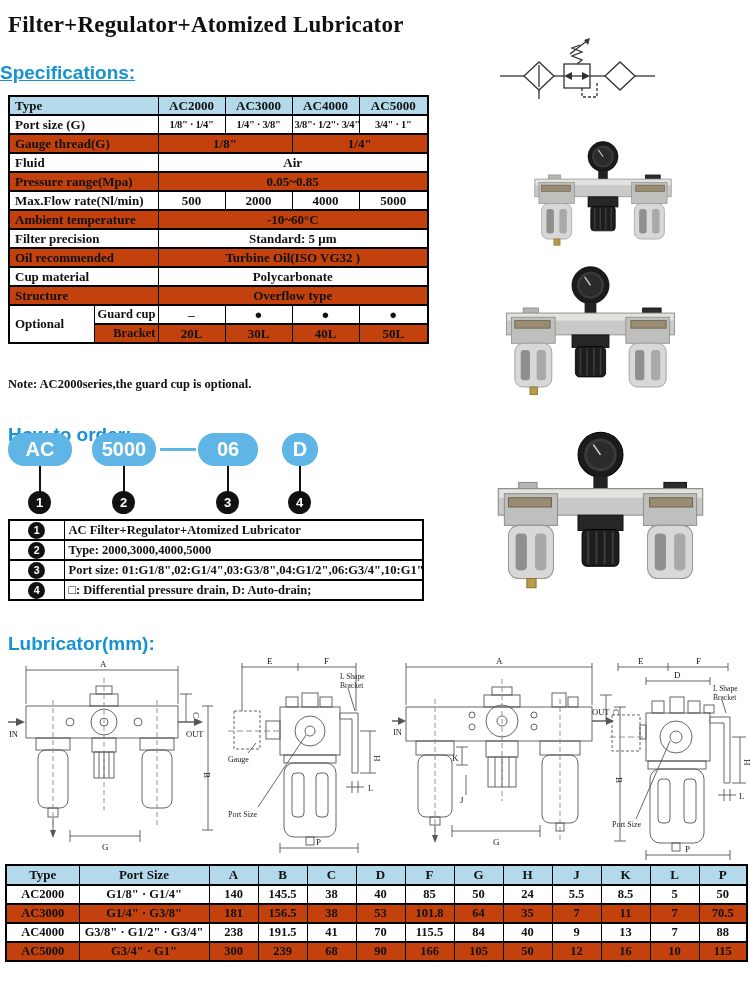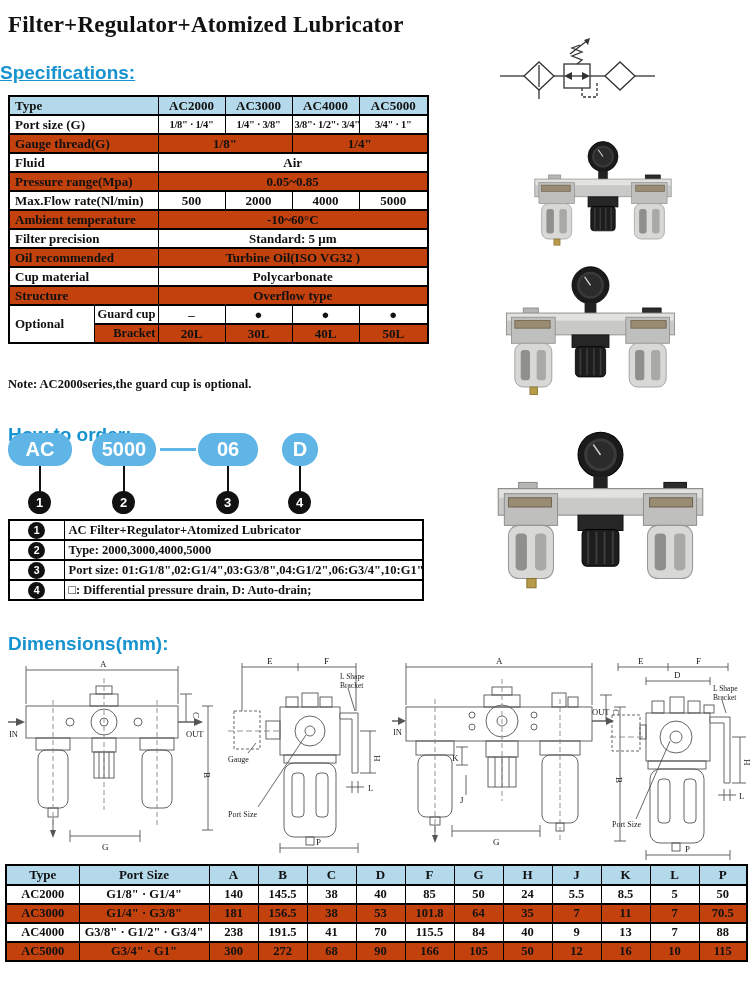--- a/index.html
+++ b/index.html
@@ -211,21 +211,21 @@
       </tr>
       <tr>
         <td class="onum">
           <div class="ocircle">4</div>
         </td>
         <td>□: Differential pressure drain,  D: Auto-drain;</td>
       </tr>
     </tbody>
   </table>
 
-<div class="abs section-heading" id="dim-heading">Dimensions(mm):</div>
+<div class="abs section-heading" id="dim-heading">Lubricator(mm):</div>
 
 <svg class="abs" style="left:500px;top:38px;" width="155" height="72" viewBox="0 0 155 72">
   <g stroke="#333" fill="none" stroke-width="1.3">
     <line x1="0" y1="38" x2="24" y2="38"></line>
     <polygon points="24,38 39,24 54,38 39,52" fill="#fff"></polygon>
     <line x1="39" y1="27" x2="39" y2="49"></line>
     <line x1="39" y1="52" x2="39" y2="61"></line>
     <line x1="54" y1="38" x2="64" y2="38"></line>
     <rect x="64" y="26" width="26" height="24" fill="#fff"></rect>
     <line x1="66" y1="38" x2="88" y2="38"></line>
@@ -572,21 +572,21 @@
         <td>40</td>
         <td>9</td>
         <td>13</td>
         <td>7</td>
         <td>88</td>
       </tr>
       <tr class="blue">
         <td>AC5000</td>
         <td>G3/4" · G1"</td>
         <td>300</td>
-        <td>272</td>
+        <td>239</td>
         <td>68</td>
         <td>90</td>
         <td>166</td>
         <td>105</td>
         <td>50</td>
         <td>12</td>
         <td>16</td>
         <td>10</td>
         <td>115</td>
       </tr>

